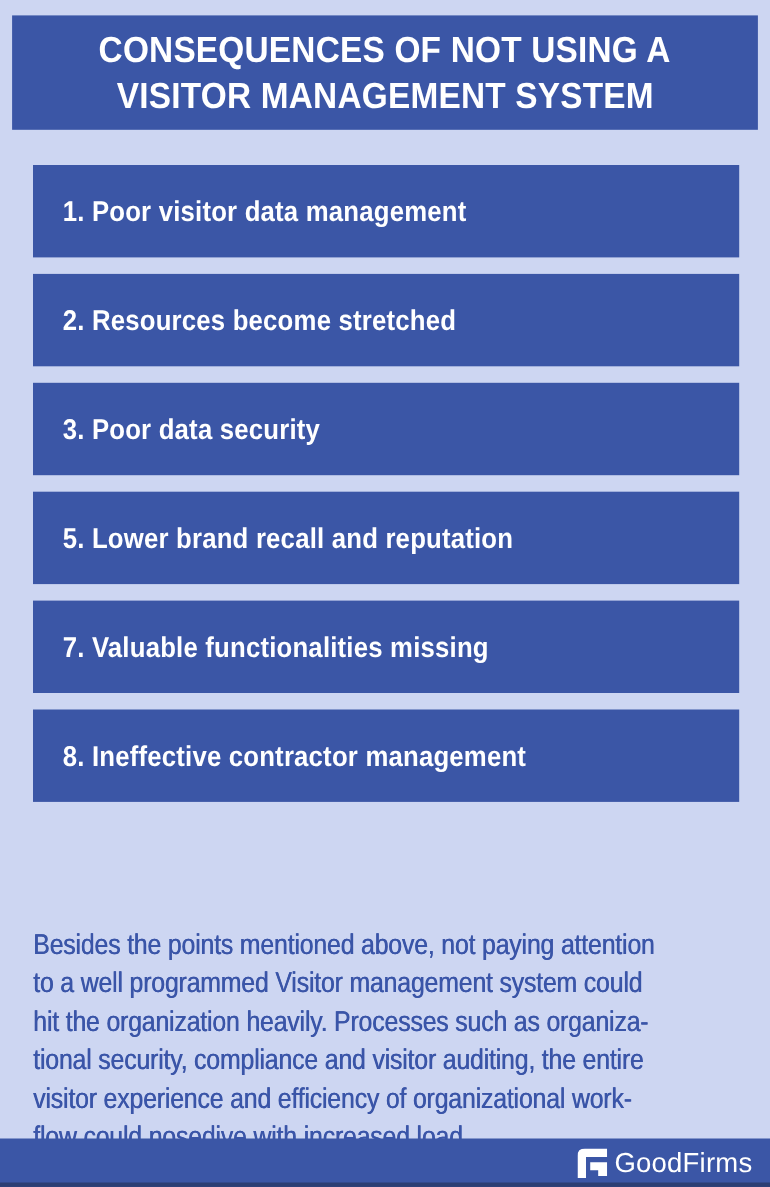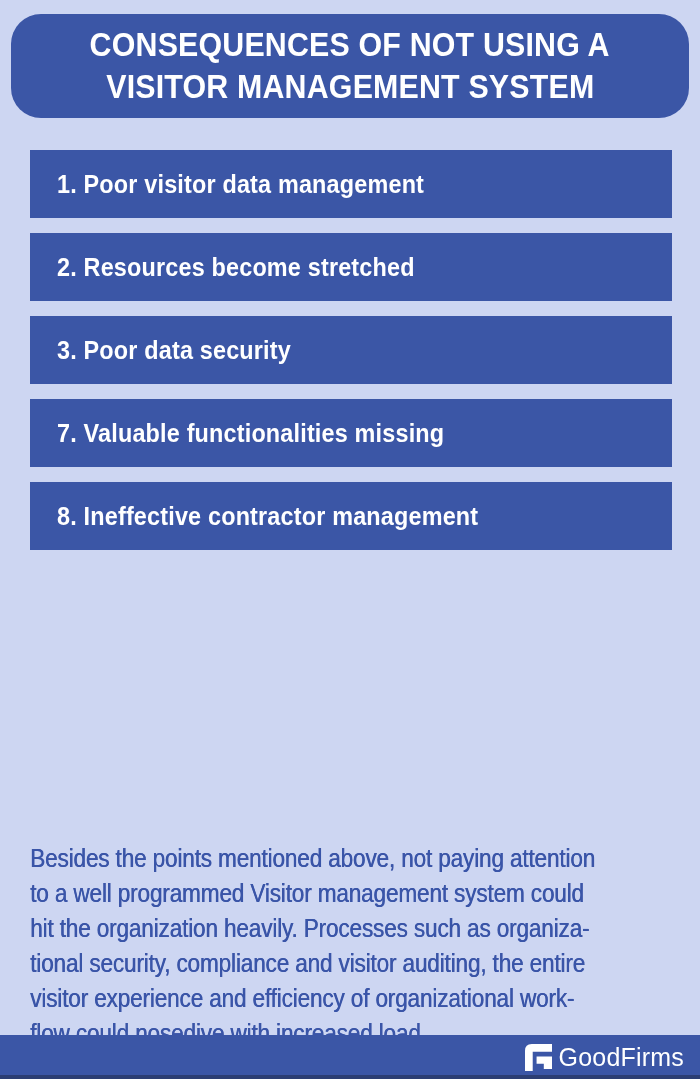--- a/index.html
+++ b/index.html
@@ -23,41 +23,40 @@
     left: 11px;
     right: 11px;
     top: 14px;
     height: 104px;
     background: #3B56A6;
     color: #FFFFFF;
     display: flex;
     flex-direction: column;
     justify-content: center;
     align-items: center;
-    border-radius: 30px;
   }
   .header .title-line {
     display: block;
     font-weight: bold;
     font-size: 33px;
     line-height: 42px;
     letter-spacing: 0.2px;
     transform: scaleX(0.92);
     transform-origin: 50% 50%;
     white-space: pre;
   }
   
   .list {
     position: absolute;
     left: 30px;
     top: 150px;
     width: 642px;
   }
   .bar {
-    height: 68px;
+    height: 84px;
     margin-bottom: 15px;
     background: #3B56A6;
     display: flex;
     align-items: center;
     padding-left: 27px;
     box-sizing: border-box;
   }
   .bar-label {
     color: #FFFFFF;
     font-weight: bold;
@@ -140,20 +139,23 @@
     <div class="bar">
       <span class="bar-label">1. Poor visitor data management</span>
     </div>
     <div class="bar">
       <span class="bar-label">2. Resources become stretched</span>
     </div>
     <div class="bar">
       <span class="bar-label">3. Poor data security</span>
     </div>
     <div class="bar">
+      <span class="bar-label">5. Lower brand recall and reputation</span>
+    </div>
+    <div class="bar">
       <span class="bar-label">7. Valuable functionalities missing</span>
     </div>
     <div class="bar">
       <span class="bar-label">8. Ineffective contractor management</span>
     </div>
   </div>
 
   <div class="paragraph">
     <span class="para-line">Besides the points mentioned above, not paying attention</span>
     <span class="para-line">to a well programmed Visitor management system could</span>

